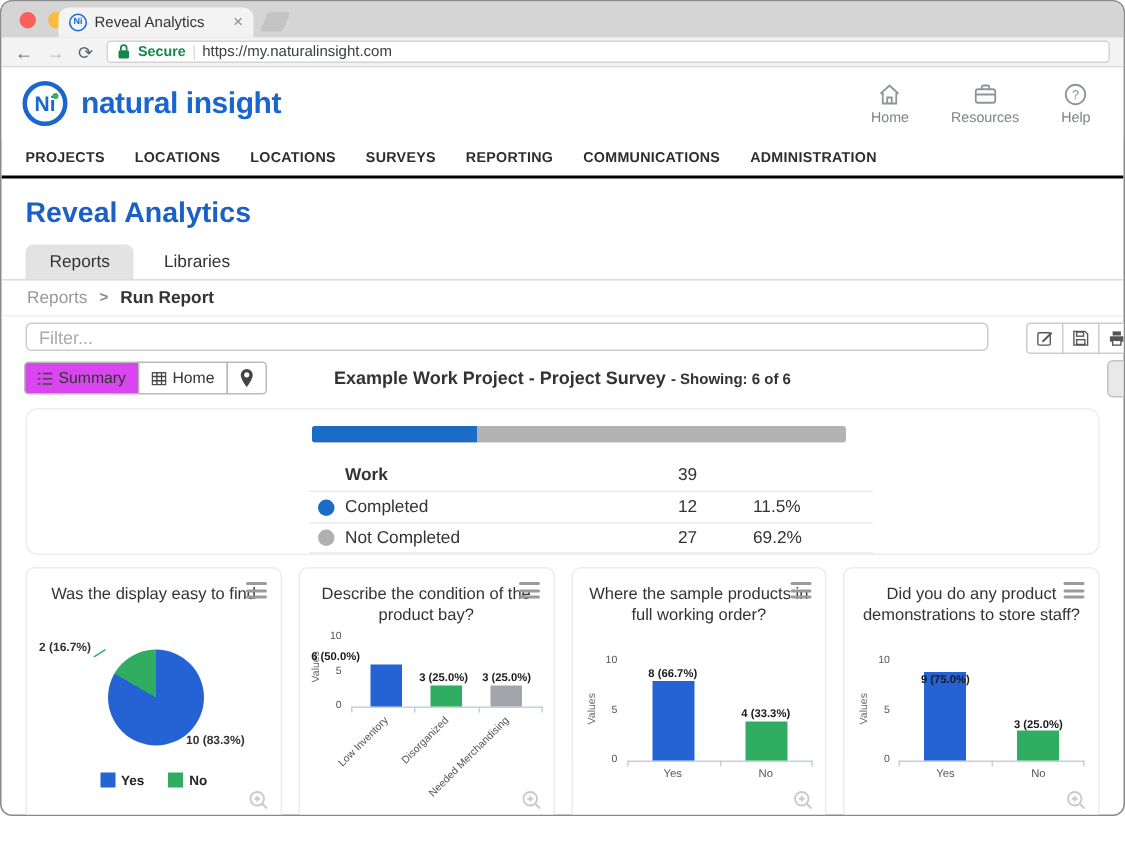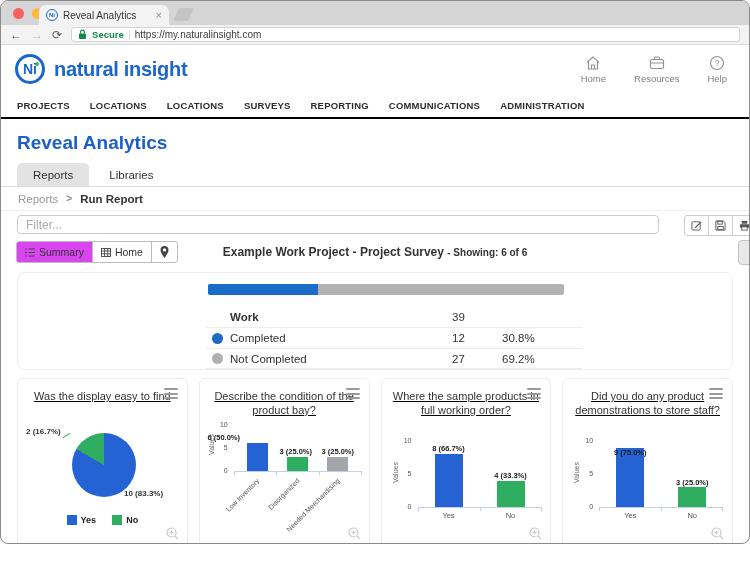--- a/index.html
+++ b/index.html
@@ -86,21 +86,21 @@
   .progress { position:absolute; left:190px; top:11px; width:356px; height:11px; border-radius:2px; overflow:hidden; }
   .progress-fill { height:100%; }
   .stable { position:absolute; left:188px; top:33px; width:376px; font-size:11.5px; color:#333; }
   .srow { display:grid; grid-template-columns:24px 1fr 50px 80px; align-items:center; height:21px; }
   .srow + .srow { border-top:1px solid #ececec; }
   .srow:last-child { border-bottom:1px solid #ececec; }
   .dot { width:11px; height:11px; border-radius:50%; margin-left:6px; }
   .sbold { font-weight:bold; }
 
   
-  .cards { margin:8px 16px 17px; display:grid; grid-template-columns:repeat(4,1fr); gap:11px;text-decoration:underline; }
+  .cards { margin:8px 16px 17px; display:grid; grid-template-columns:repeat(4,1fr); gap:11px; }
   .cards.bottom { margin-top:10px; grid-template-columns:repeat(4,1fr); }
   .card { height:170px; border:1px solid #ececec; border-radius:6px; position:relative; background:#fff; }
   .card.partial { height:60px; }
   .card-title { margin:10px auto 0; width:88%; text-align:center; font-size:11px; color:#333; line-height:1.3; }
   .burger { position:absolute; top:9px; right:9px; width:14px; display:flex; flex-direction:column; gap:2.5px; }
   .burger i { height:2px; background:#9a9a9a; border-radius:1px; }
   .maglass { position:absolute; bottom:7px; right:8px; }
 
   
   .pie { position:absolute; left:54px; top:54px; width:64px; height:64px; border-radius:50%; }
@@ -273,21 +273,21 @@
       <div class="srow">
         <span></span>
         <span class="sbold">Work</span>
         <span>39</span>
         <span></span>
       </div>
       <div class="srow">
         <span class="dot" style="background: rgb(27, 108, 199);"></span>
         <span>Completed</span>
         <span>12</span>
-        <span>30.8%</span>
+        <span>11.5%</span>
       </div>
       <div class="srow">
         <span class="dot" style="background: rgb(176, 176, 176);"></span>
         <span>Not Completed</span>
         <span>27</span>
         <span>69.2%</span>
       </div>
     </div>
   </div>
 

